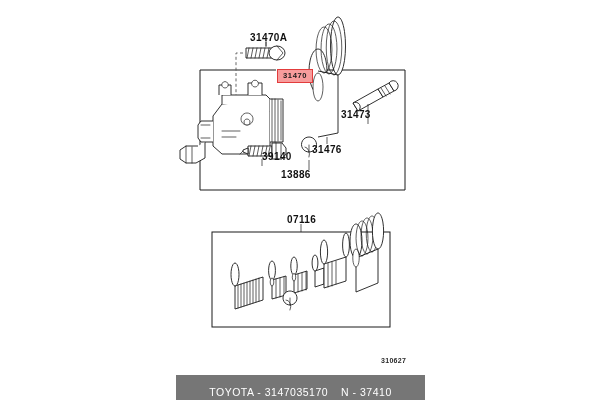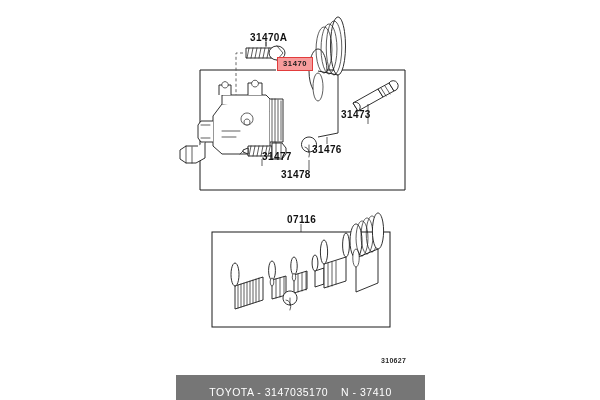--- a/index.html
+++ b/index.html
@@ -44,20 +44,21 @@
   }
 
   
   .plabel.highlight {
     background: #f79c9c;
     border: 1px solid #e23c3c;
     color: #1a1a1a;
     padding: 2px 5px 2px 5px;
     letter-spacing: 0.6px;
     font-size: 7.6px;
+    margin-top: 12px;
   }
 
   
   .banner {
     position: absolute;
     left: 176px;
     top: 375px;
     width: 249px;
     height: 33px;
     background: #767676;
@@ -269,23 +270,23 @@
   </svg>
 
   <div class="plabel" style="left:250px; top:33px;">31470A</div>
 
   <div class="plabel highlight" style="left:277px; top:57px;">31470</div>
 
   <div class="plabel" style="left:341px; top:110px;">31473</div>
 
   <div class="plabel" style="left:312px; top:145px;">31476</div>
 
-  <div class="plabel" style="left:262px; top:152px;">31477</div>
-
-  <div class="plabel" style="left:281px; top:170px;">31478</div>
+  <div class="plabel" style="left:262px; top:152px;">39140</div>
+
+  <div class="plabel" style="left:281px; top:170px;">13886</div>
 
   <div class="plabel" style="left:287px; top:215px;">07116</div>
 
   <div class="refcode">310627</div>
 
   <div class="banner">
     <span>TOYOTA - 3147035170</span>
     <span class="b-gap"></span>
     <span>N - 37410</span>
   </div>

